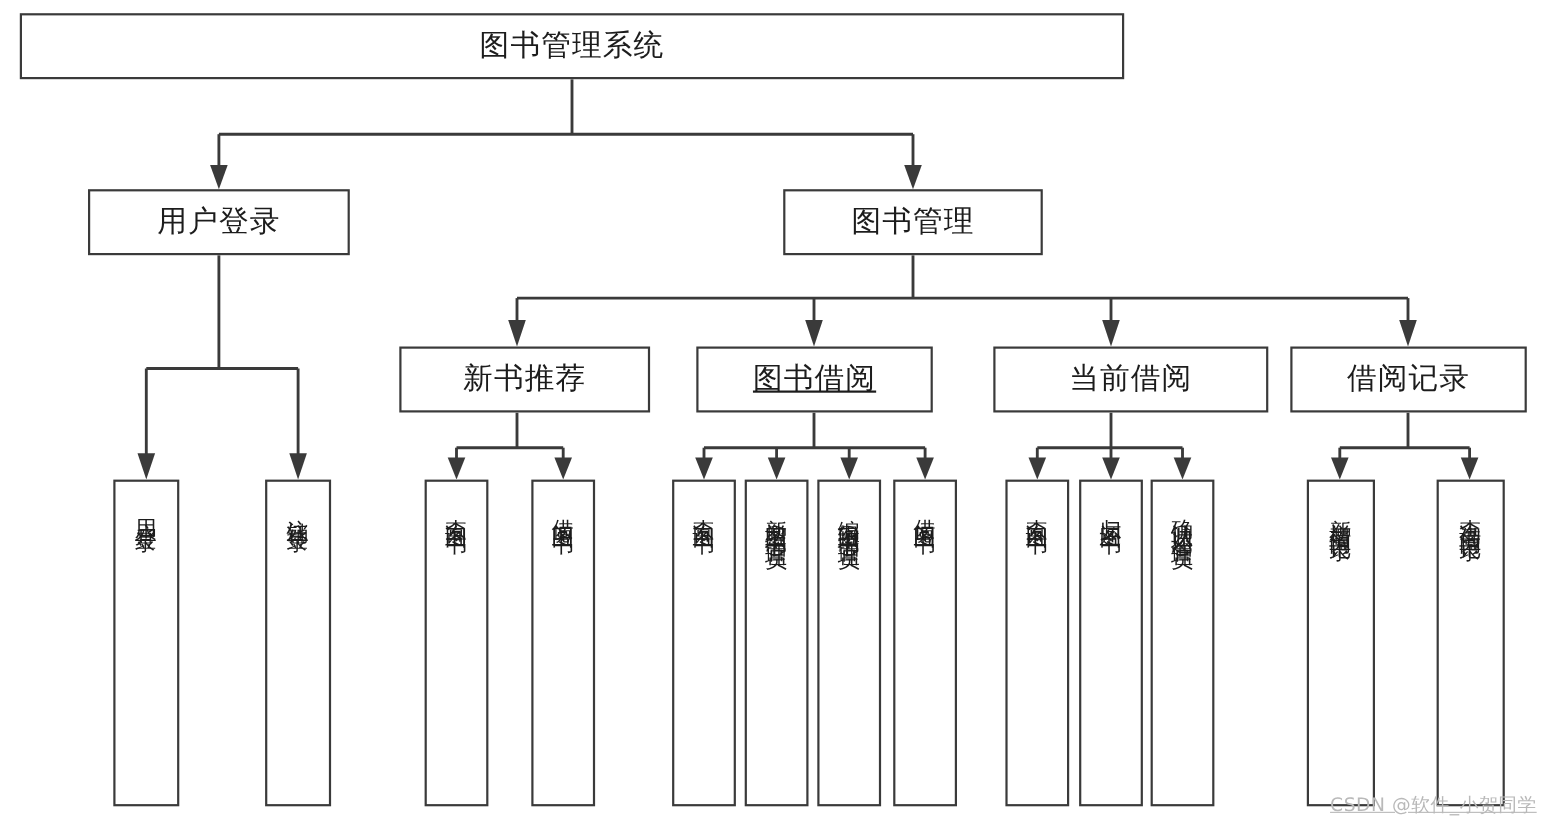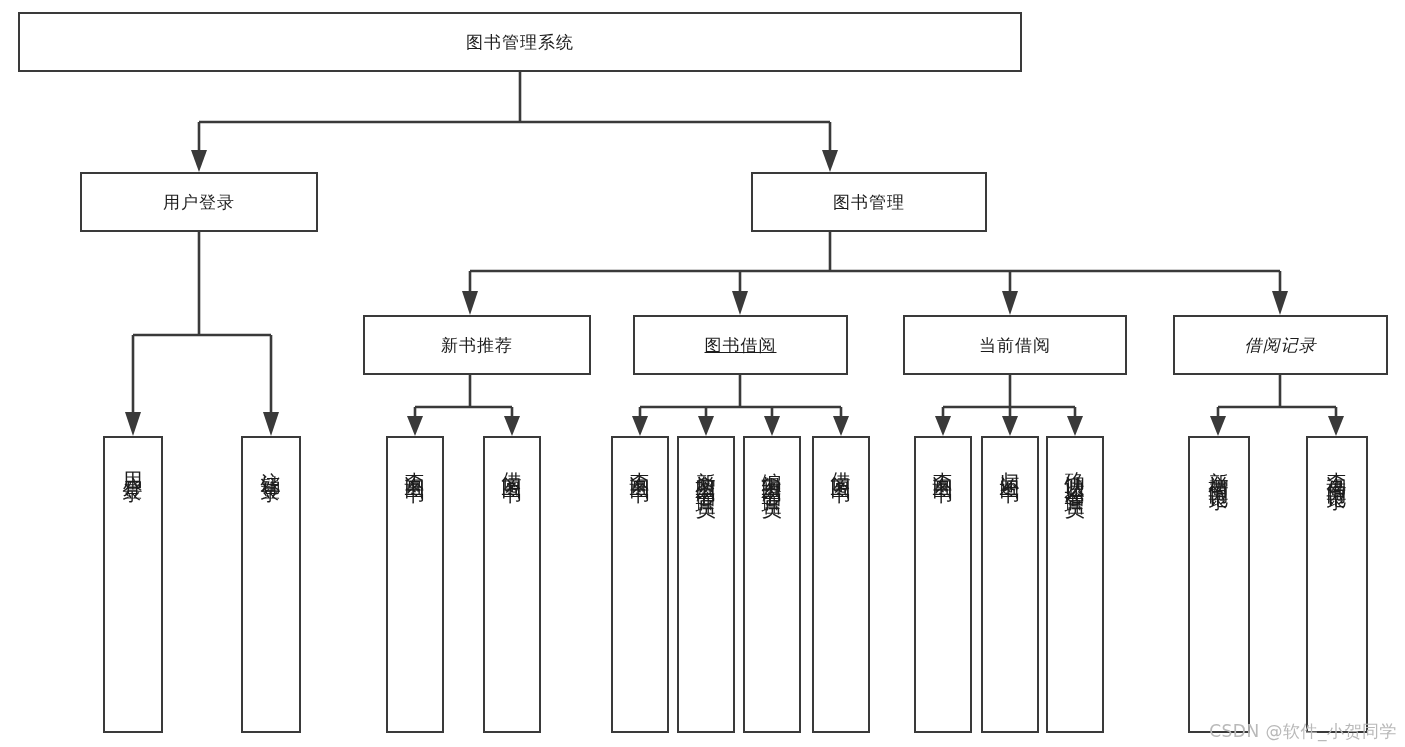--- a/index.html
+++ b/index.html
@@ -14,21 +14,21 @@
     box-sizing:border-box;
     background:#ffffff;
     border:2.5px solid #3a3a3a;
     display:flex;
     align-items:center;
     justify-content:center;
     color:#1c1c1c;
     line-height:1.18;
   }
   .node.h{
-    font-size:17px;
+    font-size:27px;
     letter-spacing:1px;
   }
   .node.v{
     font-size:20px;
     align-items:flex-start;
     justify-content:center;
     padding-top:18px;
   }
   .vtext{
     writing-mode:vertical-rl;
@@ -40,20 +40,21 @@
   }
   .watermark{
     position:absolute;
     right:8px;
     bottom:4px;
     font-size:17px;
     color:#b9b9b9;
     letter-spacing:0.5px;
     white-space:nowrap;
     z-index:5;
+    text-decoration:underline;
   }
   svg.links{
     position:absolute;left:0;top:0;width:1405px;height:747px;
     pointer-events:none;
   }
   svg.links line, svg.links path{
     stroke:#3a3a3a;stroke-width:2.6;fill:none;
   }
   svg.links polygon{fill:#3a3a3a;}
 </style>
@@ -124,34 +125,34 @@
     <polygon points="1328,416 1344,416 1336,436"></polygon>
   </svg>
 
   <div class="node h" style="left:18px;top:12px;width:1004px;height:60px;">
     <span>图书管理系统</span>
   </div>
 
   <div class="node h" style="left:80px;top:172px;width:238px;height:60px;">
     <span>用户登录</span>
   </div>
-  <div class="node h" style="left:712px;top:172px;width:236px;height:60px;margin-left:39px;">
+  <div class="node h" style="left:712px;top:172px;width:236px;height:60px;">
     <span>图书管理</span>
   </div>
 
   <div class="node h" style="left:363px;top:315px;width:228px;height:60px;">
     <span>新书推荐</span>
   </div>
   <div class="node h" style="left:633px;top:315px;width:215px;height:60px;text-decoration:underline;">
     <span>图书借阅</span>
   </div>
-  <div class="node h" style="left:903px;top:315px;width:224px;height:60px;">
+  <div class="node h" style="left:903px;top:315px;width:250px;height:60px;">
     <span>当前借阅</span>
   </div>
-  <div class="node h" style="left:1173px;top:315px;width:215px;height:60px;font-style:italic;">
+  <div class="node h" style="left:1173px;top:315px;width:215px;height:60px;">
     <span>借阅记录</span>
   </div>
 
   <div class="node v" style="left:103px;top:436px;width:60px;height:297px;">
     <span class="vtext">用户登录</span>
   </div>
   <div class="node v" style="left:241px;top:436px;width:60px;height:297px;">
     <span class="vtext">注销登录</span>
   </div>
 

